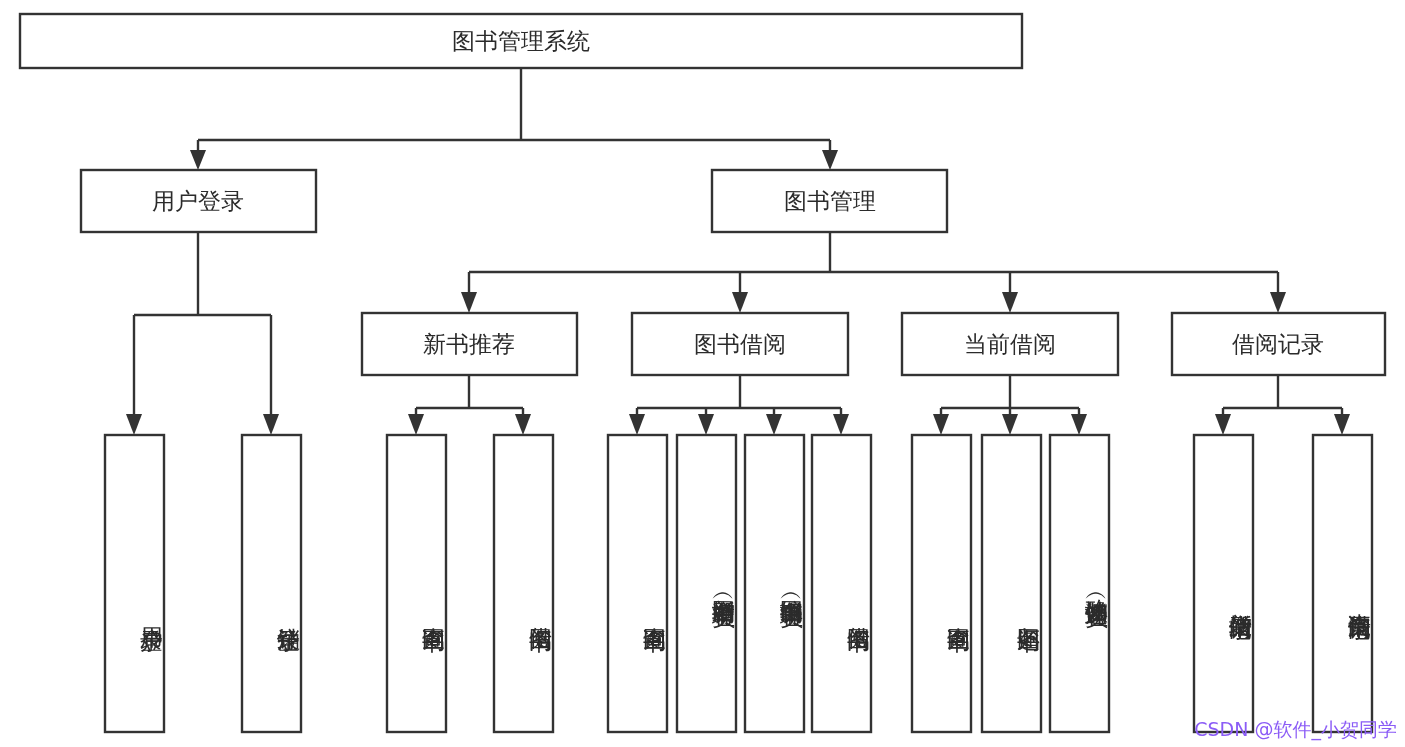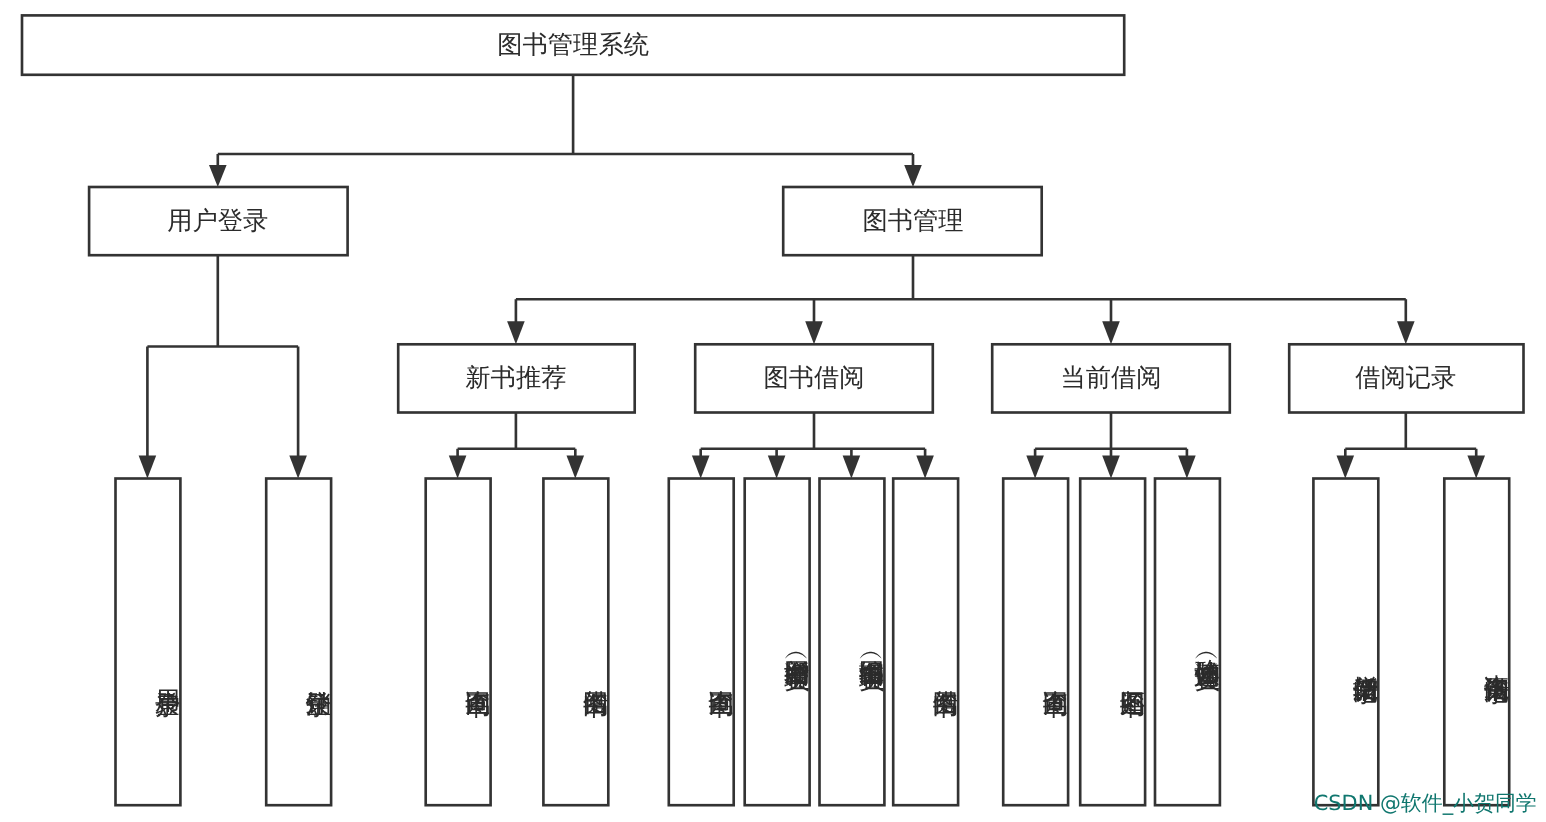--- a/index.html
+++ b/index.html
@@ -64,21 +64,21 @@
     letter-spacing: 1px;
     white-space: nowrap;
     pointer-events: none;
   }
   .watermark {
     position: absolute;
     right: 8px;
     bottom: 4px;
     font-family: "DejaVu Sans", "Liberation Sans", sans-serif;
     font-size: 19px;
-    color: #0f766e;
+    color: #8b5cf6;
     white-space: nowrap;
   }
 </style>
 </head>
 <body>
 
 <div id="diagram-root">
 
   <svg id="flowchart" viewBox="0 0 1405 747">
 

